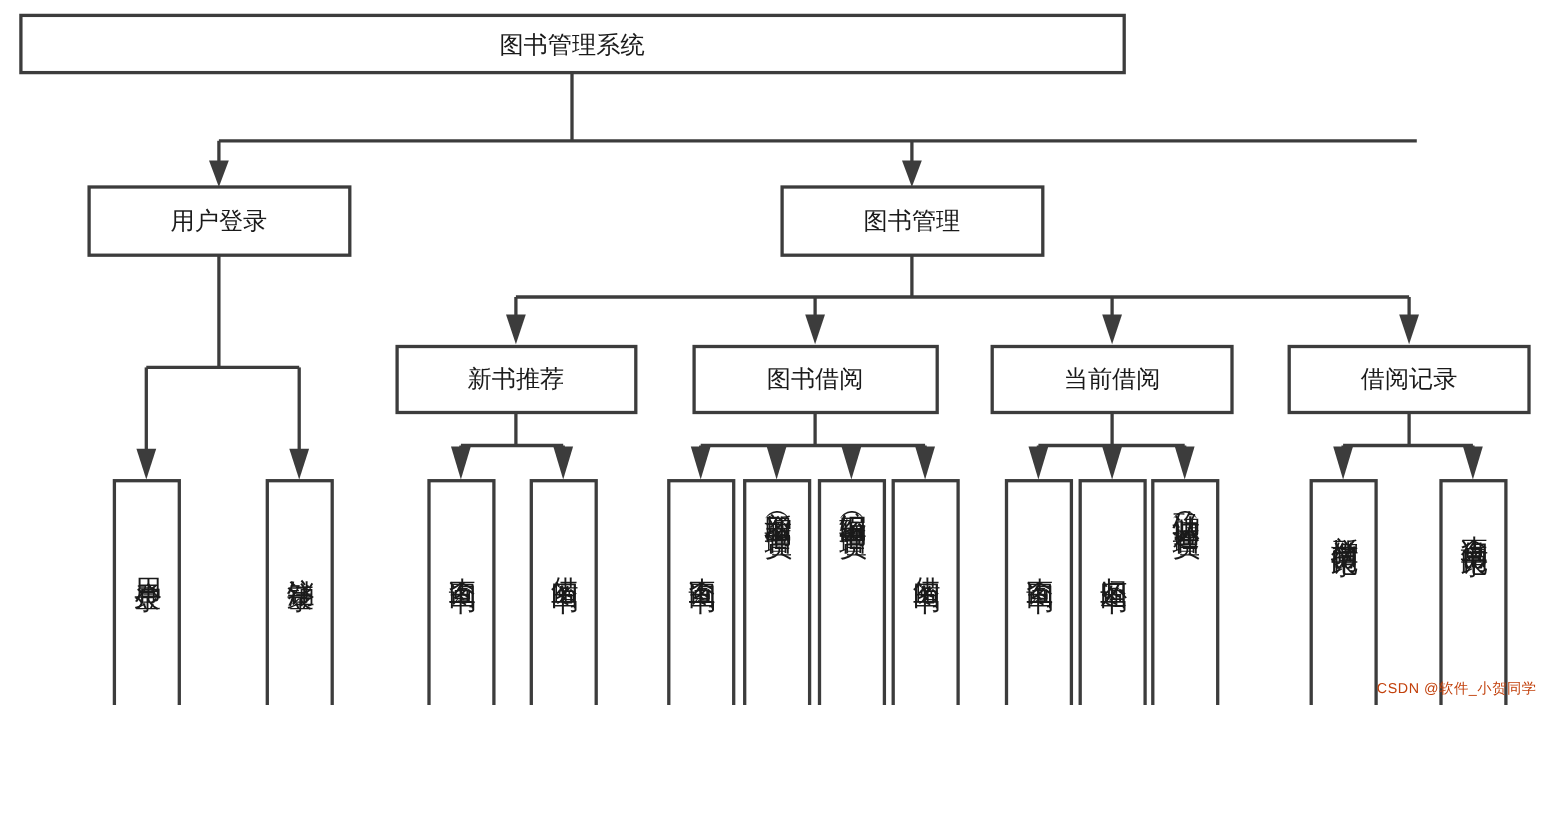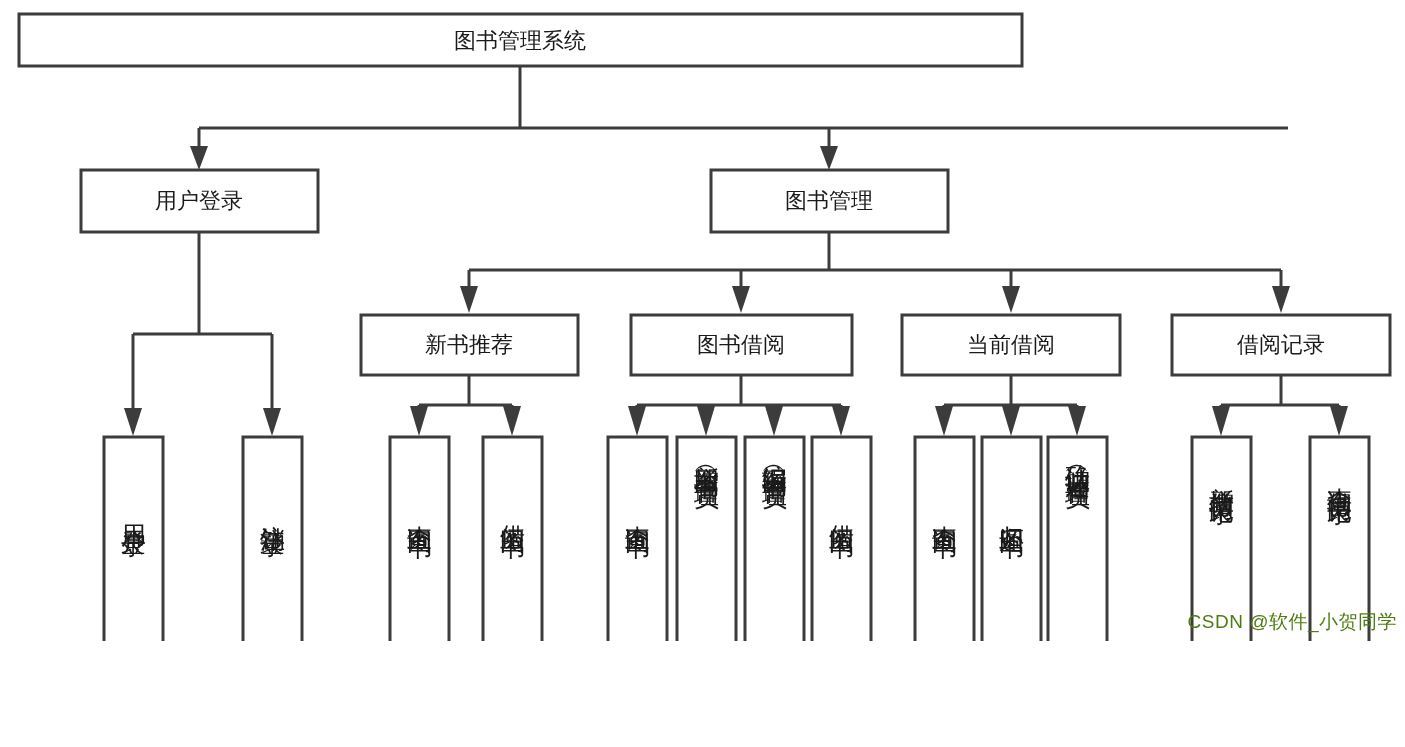--- a/index.html
+++ b/index.html
@@ -58,22 +58,22 @@
     line-height: 1.08;
     letter-spacing: 3px;
     color: #1a1a1a;
     white-space: nowrap;
   }
   .watermark {
     position: absolute;
     right: 8px;
     bottom: 6px;
     font-family: "Liberation Sans", "DejaVu Sans", sans-serif;
-    font-size: 19px;
-    color: #4d7c0f;
+    font-size: 13px;
+    color: #c2410c;
     letter-spacing: 0.5px;
     white-space: nowrap;
   }
 </style>
 </head>
 <body>
 
 <div id="stage">
 
   <svg class="diagram" viewBox="0 0 1405 747">

